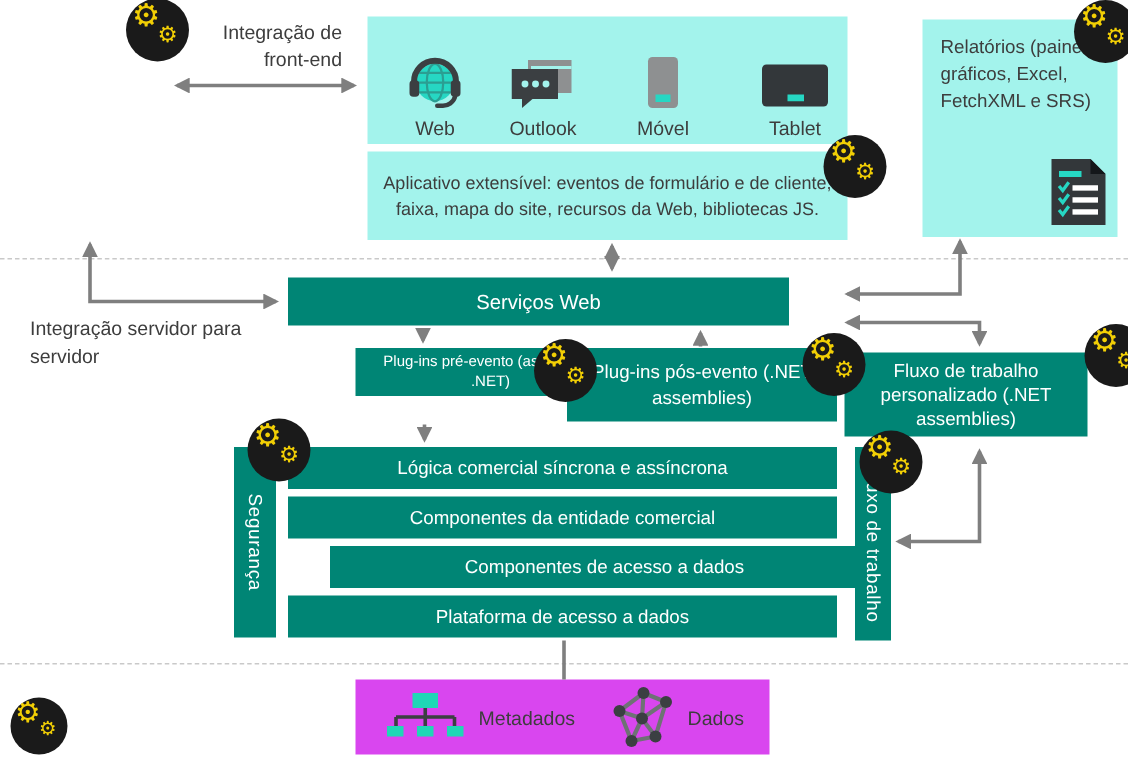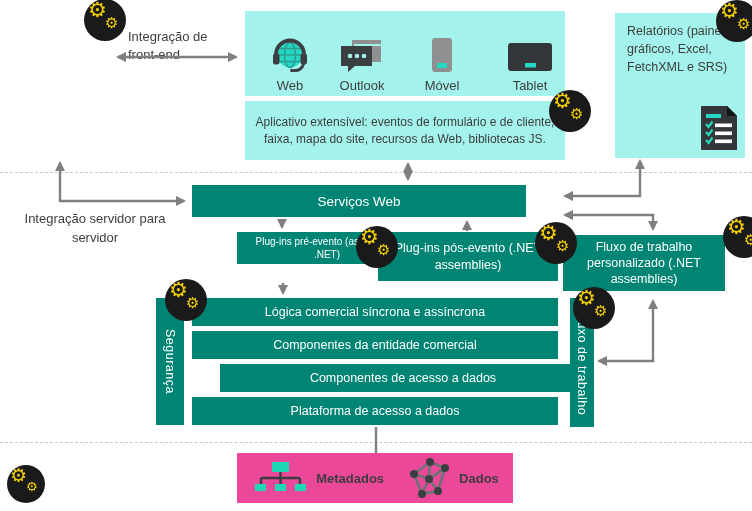--- a/index.html
+++ b/index.html
@@ -2,24 +2,24 @@
 <html><head>
 <meta charset="utf-8">
 <style>
   html,body{margin:0;padding:0;background:#fff;}
   .canvas{
     position:relative;width:752px;height:511px;background:#ffffff;overflow:hidden;
     font-family:"Liberation Sans",sans-serif;color:#3d3d3d;
   }
   .dashline{position:absolute;left:0;width:752px;height:0;border-top:1px dashed #c9c9c9;}
   .panel{position:absolute;background:#a3f3ec;}
-  .panel-light{position:absolute;background:#ec4899;font-weight:bold;}
+  .panel-light{position:absolute;background:#d946ef;}
   .tealbox{position:absolute;background:#008575;color:#ffffff;display:flex;align-items:center;justify-content:center;text-align:center;}
   .vbar span{writing-mode:vertical-rl;letter-spacing:.5px;}
-  .lbl{position:absolute;color:#3d3d3d;text-align:center;}
+  .lbl{position:absolute;color:#3d3d3d;}
   .badge{
     position:absolute;width:42px;height:42px;border-radius:50%;background:#1a1a1a;z-index:8;
     font-family:"DejaVu Sans",sans-serif;
   }
   .badge .g1{position:absolute;left:4px;top:1px;font-size:21px;color:#f2cf05;line-height:1;}
   .badge .g2{position:absolute;left:21px;top:17px;font-size:15px;color:#f2cf05;line-height:1;}
   .badge-sm{width:38px;height:38px;}
   .badge-sm .g1{left:3px;top:1px;font-size:19px;}
   .badge-sm .g2{left:19px;top:15px;font-size:13px;}
   svg.arrows{position:absolute;left:0;top:0;z-index:6;pointer-events:none;}
@@ -29,21 +29,21 @@
 </style>
 </head>
 <body>
 
 <div class="canvas">
 
   <div class="dashline" style="top:172px;"></div>
   <div class="dashline" style="top:442px;"></div>
 
 
-  <div class="lbl" style="left:128px;top:28px;width:100px;text-align:left;font-size:13px;line-height:1.4;">Integração de front-end</div>
+  <div class="lbl" style="left:128px;top:13px;width:100px;text-align:right;font-size:13px;line-height:1.4;">Integração de front-end</div>
 
   <div class="panel" style="left:245px;top:11px;width:320px;height:85px;">
     <div class="clientcol" style="left:15px;width:60px;">
       <svg width="40" height="36" viewBox="0 0 40 36">
         <circle cx="20" cy="18" r="12.5" fill="#26d7c3"></circle>
         <g stroke="#2b9e92" stroke-width="1.5" fill="none">
           <ellipse cx="20" cy="18" rx="5.5" ry="12.5"></ellipse>
           <path d="M7.5,18 h25 M9.5,11.5 h21 M9.5,24.5 h21"></path>
         </g>
         <path d="M6,20 v-2.5 a14,14 0 0 1 28,0 V20" stroke="#3b3f42" stroke-width="4" fill="none" stroke-linecap="round"></path>

